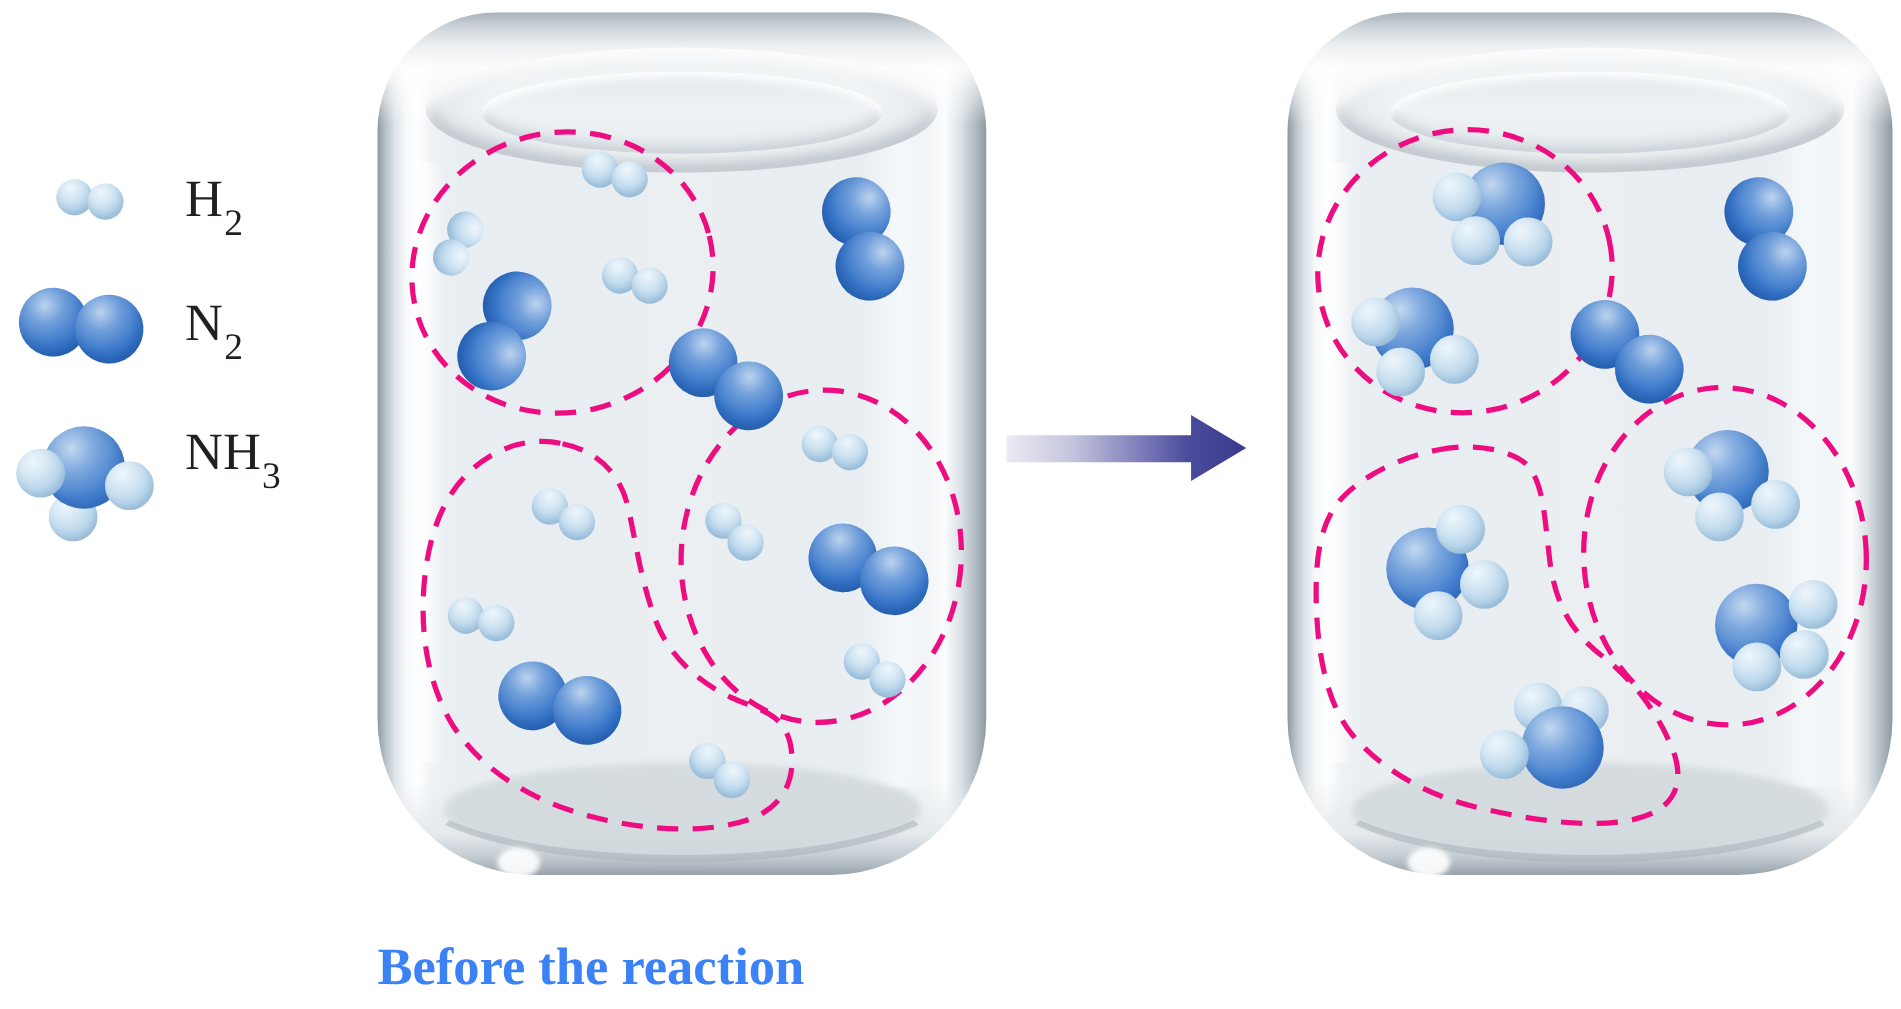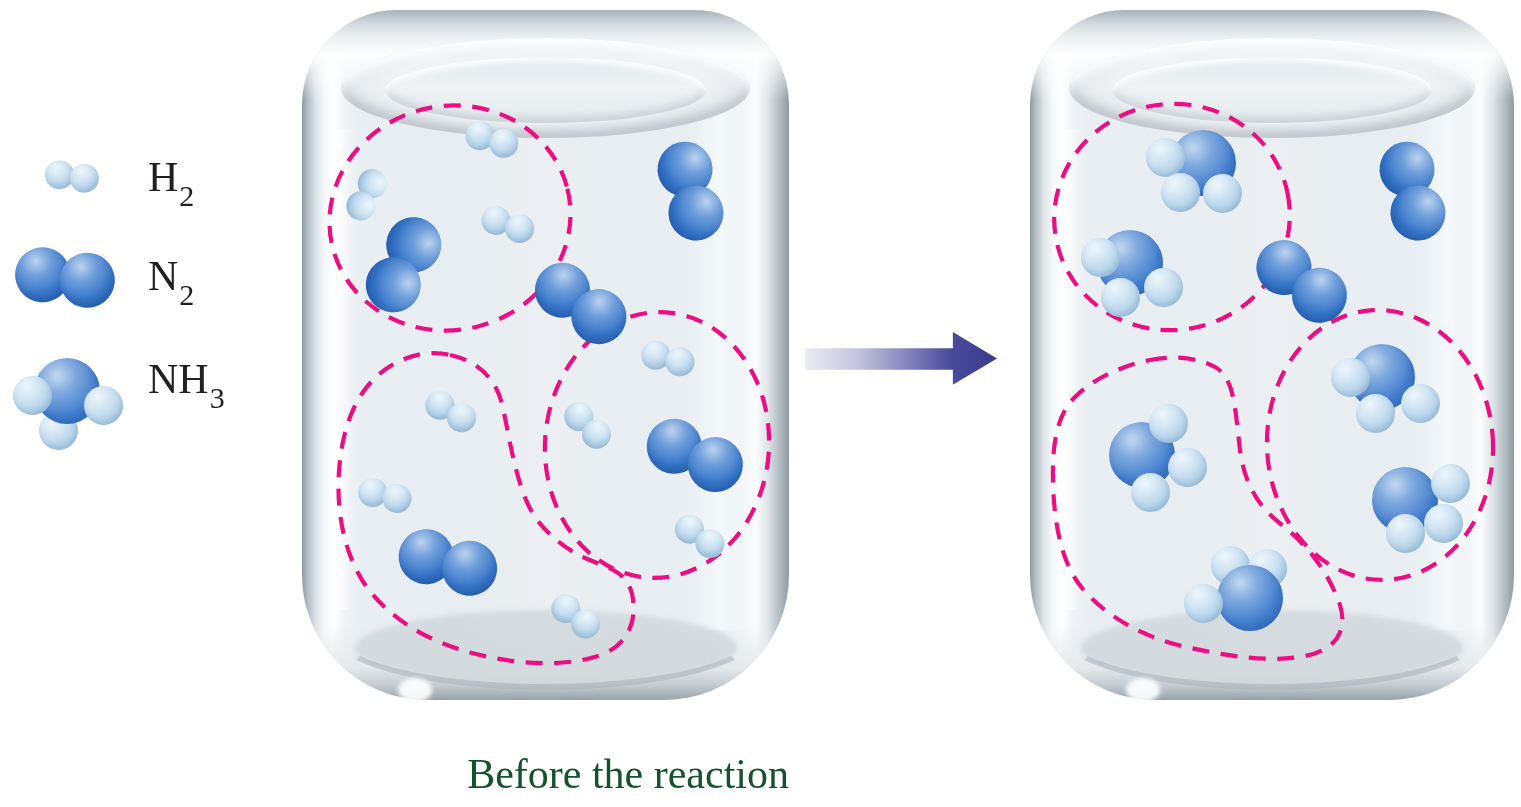--- a/index.html
+++ b/index.html
@@ -41,33 +41,33 @@
   .rot{position:absolute;left:0;top:0;width:0;height:0;}
   .sphere{position:absolute;border-radius:50%;}
   .sph-n{background:radial-gradient(circle at 35% 27%,#bcd3ee 0%,#6f9eda 28%,#3a78ca 60%,#2767bb 84%,#1f5cae 100%);
     box-shadow:inset -3px -5px 7px rgba(20,60,130,.25);}
   .sph-nn{background:radial-gradient(circle at 35% 27%,#c3d8f0 0%,#7fa9de 28%,#4580cf 62%,#2e6fc2 100%);
     box-shadow:inset -3px -5px 7px rgba(20,60,130,.22);}
   .sph-h{background:radial-gradient(circle at 35% 27%,#eef6fc 0%,#d5e7f4 30%,#b2d2e9 66%,#9cc2de 92%,#93bad9 100%);
     box-shadow:inset -2px -3px 5px rgba(110,145,180,.28);}
 
   
-  #legend{position:absolute;left:0;top:0;width:280px;height:470px;margin-top:17px;}
+  #legend{position:absolute;left:0;top:0;width:280px;height:470px;}
   .legend-label{position:absolute;left:148px;transform:translateY(-50%);
     font-size:42px;color:#231f20;white-space:nowrap;}
   .legend-label sub{font-size:30px;line-height:0;position:relative;top:6px;left:1px;}
 
   
   #arrow{position:absolute;left:805px;top:329px;width:192px;height:60px;
     background:linear-gradient(90deg,#ebebf4 0%,#c3c3dd 28%,#8080bb 55%,#4c4c9d 75%,#3a3a8e 100%);
     clip-path:polygon(0% 32%,77% 32%,77% 5%,100% 49%,77% 93%,77% 68%,0% 68%);}
 
   
-  .caption{position:absolute;top:750px;width:487px;text-align:right;
-    font-size:42px;color:#14532d;}
+  .caption{position:absolute;top:750px;width:487px;text-align:left;
+    font-size:42px;color:#3b82f6;font-weight:bold;}
 </style>
 </head>
 <body>
 
 <div id="stage">
 
   <div id="legend">
     <div id="legend-mols">
         <div class="mol" style="left: 72px; top: 159px;">
           <div class="rot" style="transform: rotate(8deg);">

